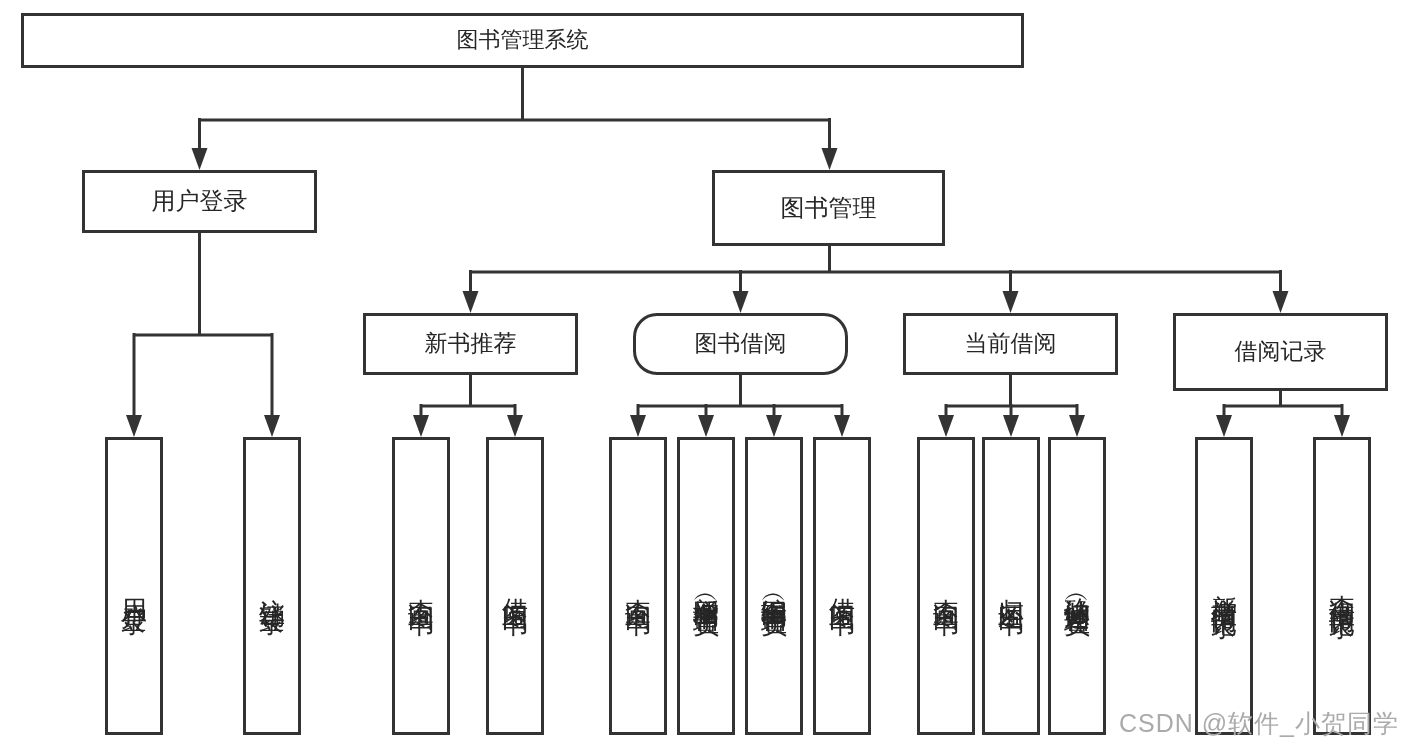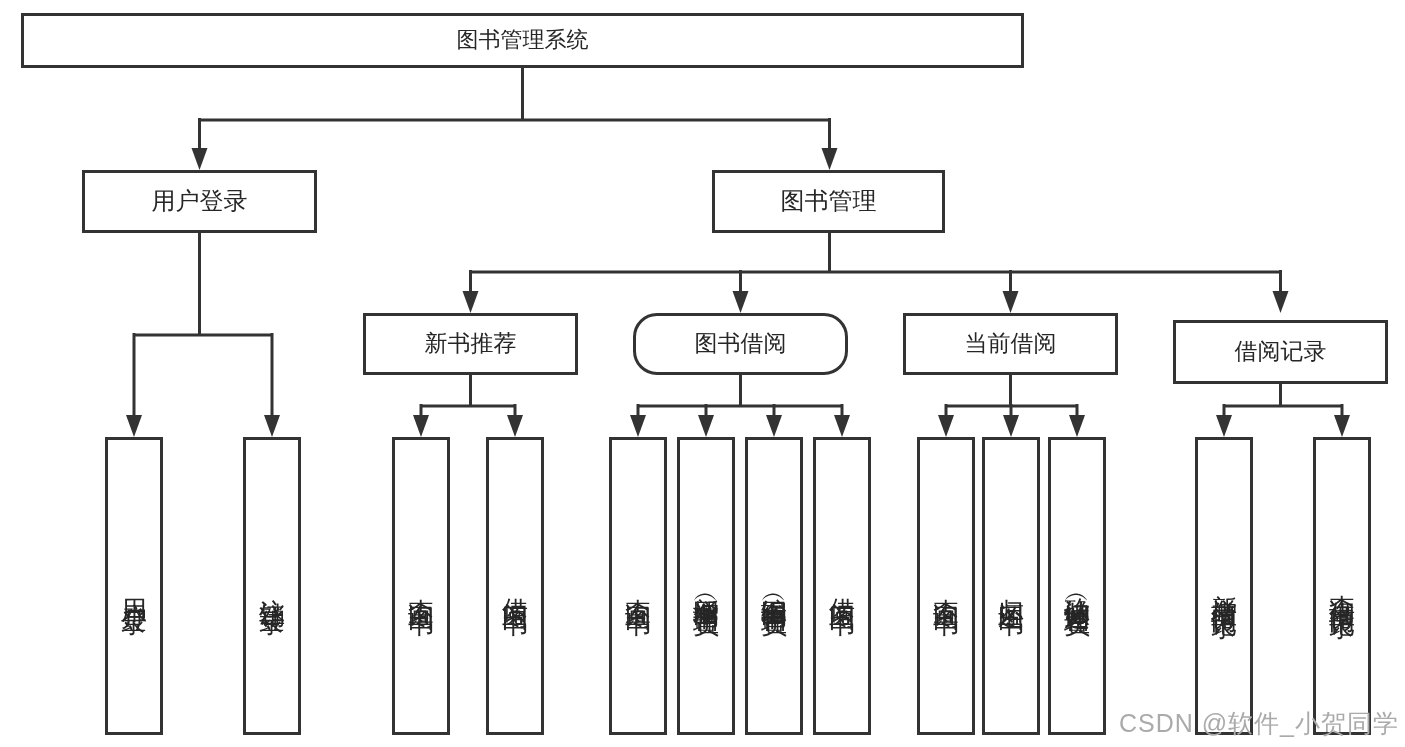--- a/index.html
+++ b/index.html
@@ -98,26 +98,26 @@
       <path d="M1224 404 V418"></path>
       <polygon points="1216,415 1232,415 1224,437"></polygon>
       <path d="M1342 404 V418"></path>
       <polygon points="1334,415 1350,415 1342,437"></polygon>
     </g>
   </svg>
 
   <div class="node root" style="left:21px; top:13px; width:1003px; height:55px;">图书管理系统</div>
 
   <div class="node h1" style="left:82px; top:170px; width:235px; height:63px;">用户登录</div>
-  <div class="node h1" style="left:712px; top:170px; width:233px; height:63px;">图书管理</div>
+  <div class="node h1" style="left:712px; top:170px; width:233px; height:76px;">图书管理</div>
 
   <div class="node h2" style="left:363px; top:313px; width:215px; height:62px;">新书推荐</div>
   <div class="node h2" style="left:633px; top:313px; width:215px; height:62px;border-radius:24px;">图书借阅</div>
   <div class="node h2" style="left:903px; top:313px; width:215px; height:62px;">当前借阅</div>
-  <div class="node h2" style="left:1173px; top:320px; width:215px; height:64px;">借阅记录</div>
+  <div class="node h2" style="left:1173px; top:313px; width:215px; height:78px;">借阅记录</div>
 
   <div class="node v" style="left:105px; top:437px; width:58px; height:298px;">用户登录</div>
   <div class="node v" style="left:243px; top:437px; width:58px; height:298px;">注销登录</div>
 
   <div class="node v" style="left:392px; top:437px; width:58px; height:298px;">查询图书</div>
   <div class="node v" style="left:486px; top:437px; width:58px; height:298px;">借阅图书</div>
 
   <div class="node v" style="left:609px; top:437px; width:58px; height:298px;">查询图书</div>
   <div class="node v" style="left:677px; top:437px; width:58px; height:298px; letter-spacing:2px;">新增图书（管理员）</div>
   <div class="node v" style="left:745px; top:437px; width:58px; height:298px; letter-spacing:2px;">编辑图书（管理员）</div>

